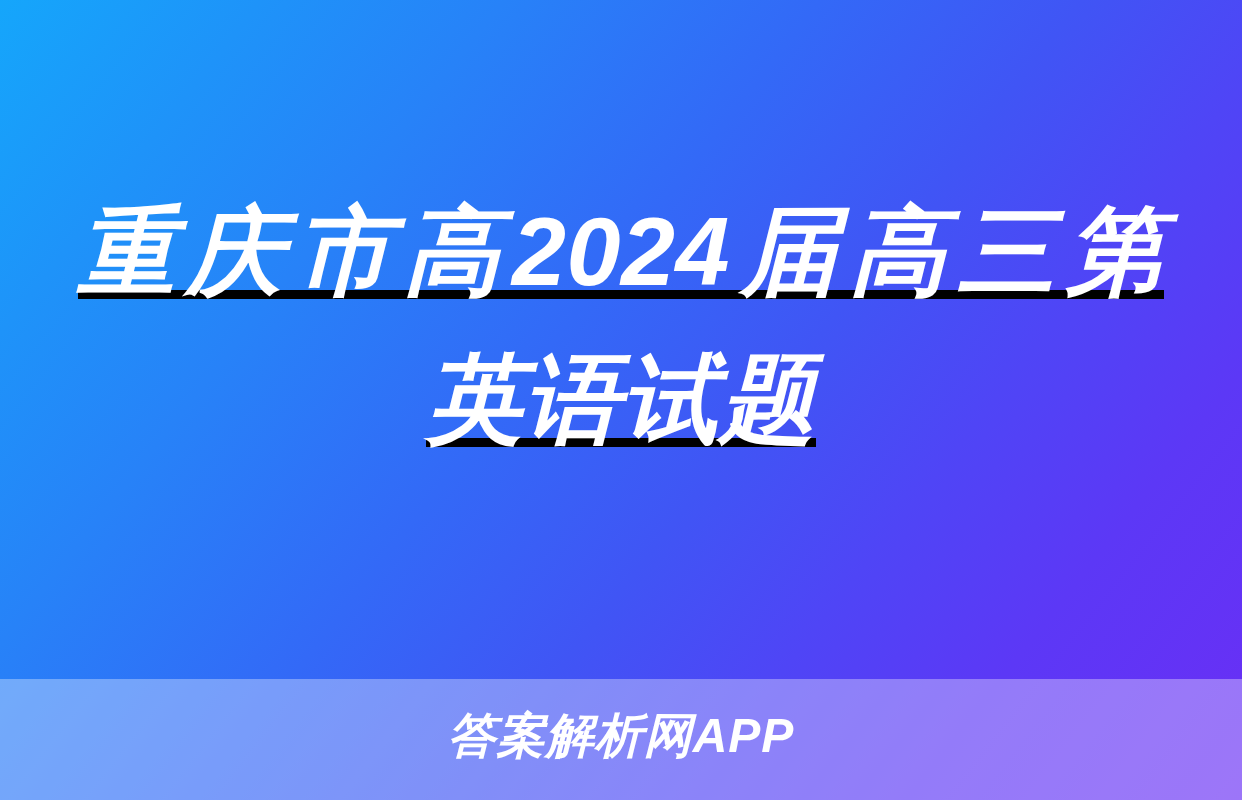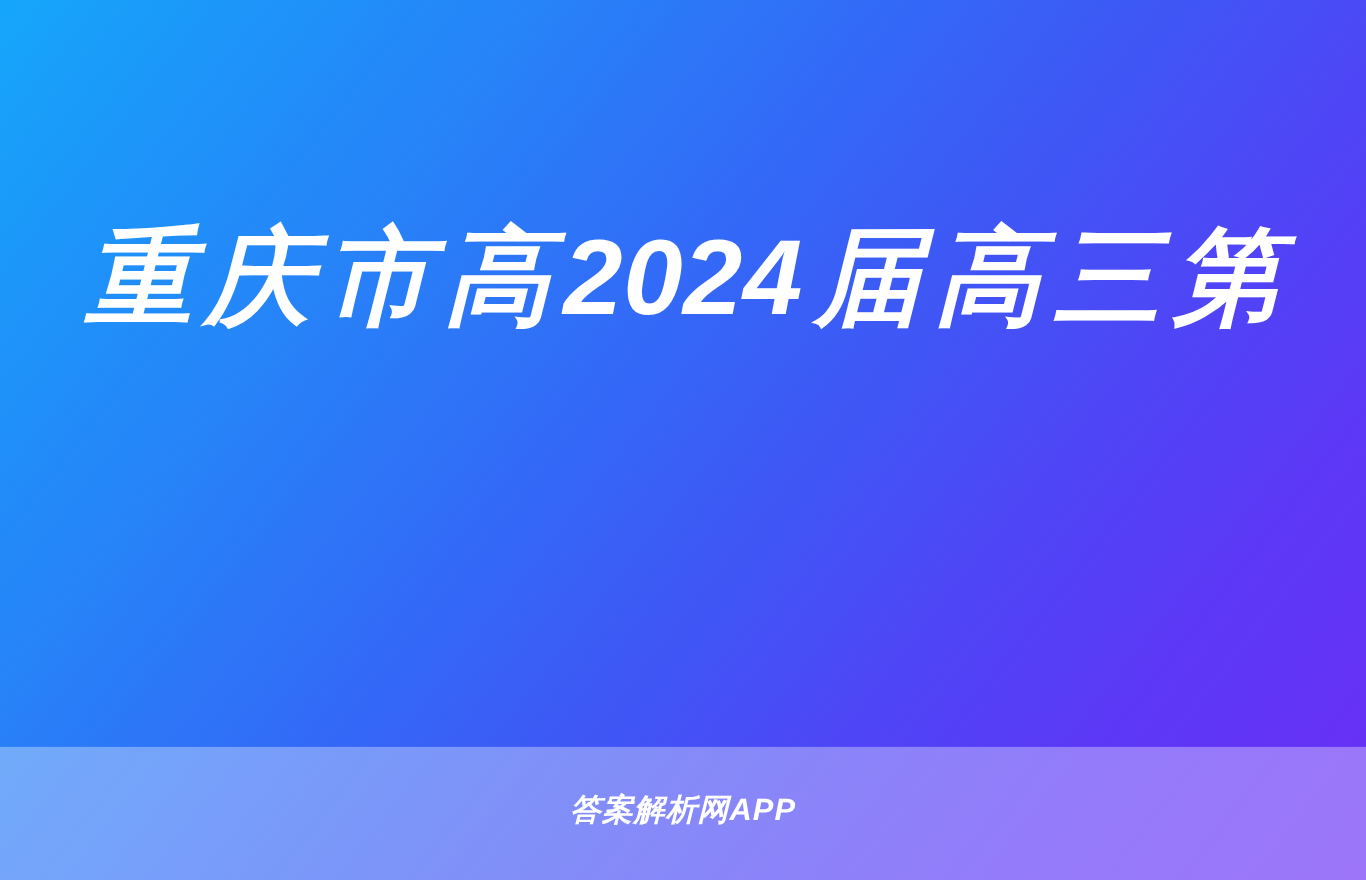--- a/index.html
+++ b/index.html
@@ -30,20 +30,21 @@
 
   
   .title-block {
     position: absolute;
     left: 0;
     right: 0;
     top: 178px;
     text-align: center;
     padding: 0 78px;
     box-sizing: border-box;
+    text-decoration: underline;
   }
 
   .title-line {
     display: block;
     color: #ffffff;
     font-weight: 700;
     font-style: italic;
     font-size: 97px;
     line-height: 148px;
     letter-spacing: 0.5px;
@@ -74,32 +75,33 @@
 
   .watermark {
     position: absolute;
     left: 0;
     right: 0;
     top: 33px;
     text-align: center;
     color: #ffffff;
     font-weight: 700;
     font-style: italic;
-    font-size: 28px;
+    font-size: 48px;
     line-height: 48px;
     letter-spacing: 1px;
     white-space: nowrap;
   }
 </style>
 </head>
 <body>
 
 <div class="canvas">
 
   <div class="title-block">
     <span class="title-line l1">重庆市高2024届高三第</span>
+    <span class="title-line l3">英语试题</span>
   </div>
 
   <div class="footer-band">
     <div class="watermark">答案解析网APP</div>
   </div>
 
 </div>
 
 </body></html>

